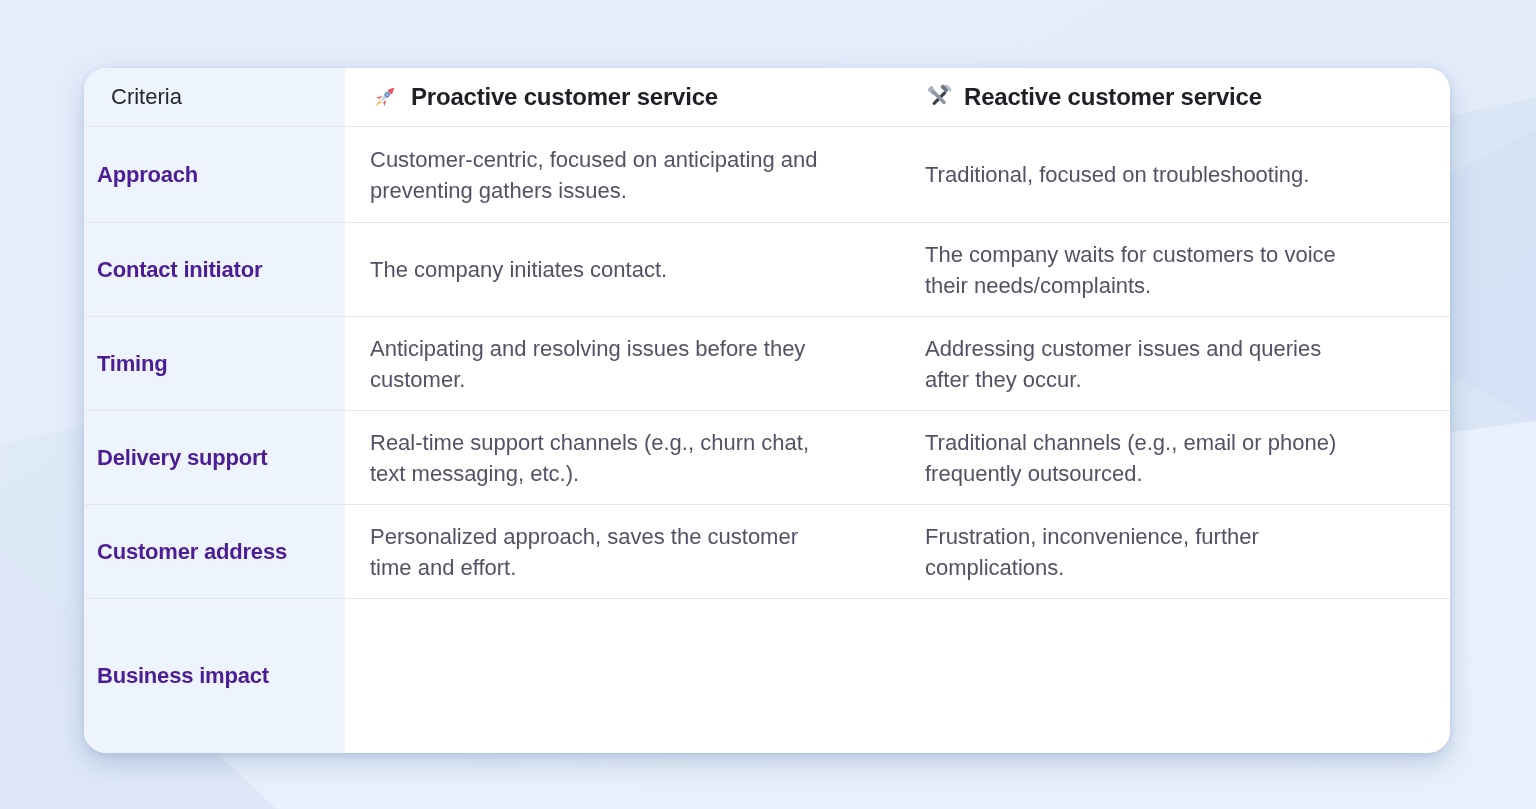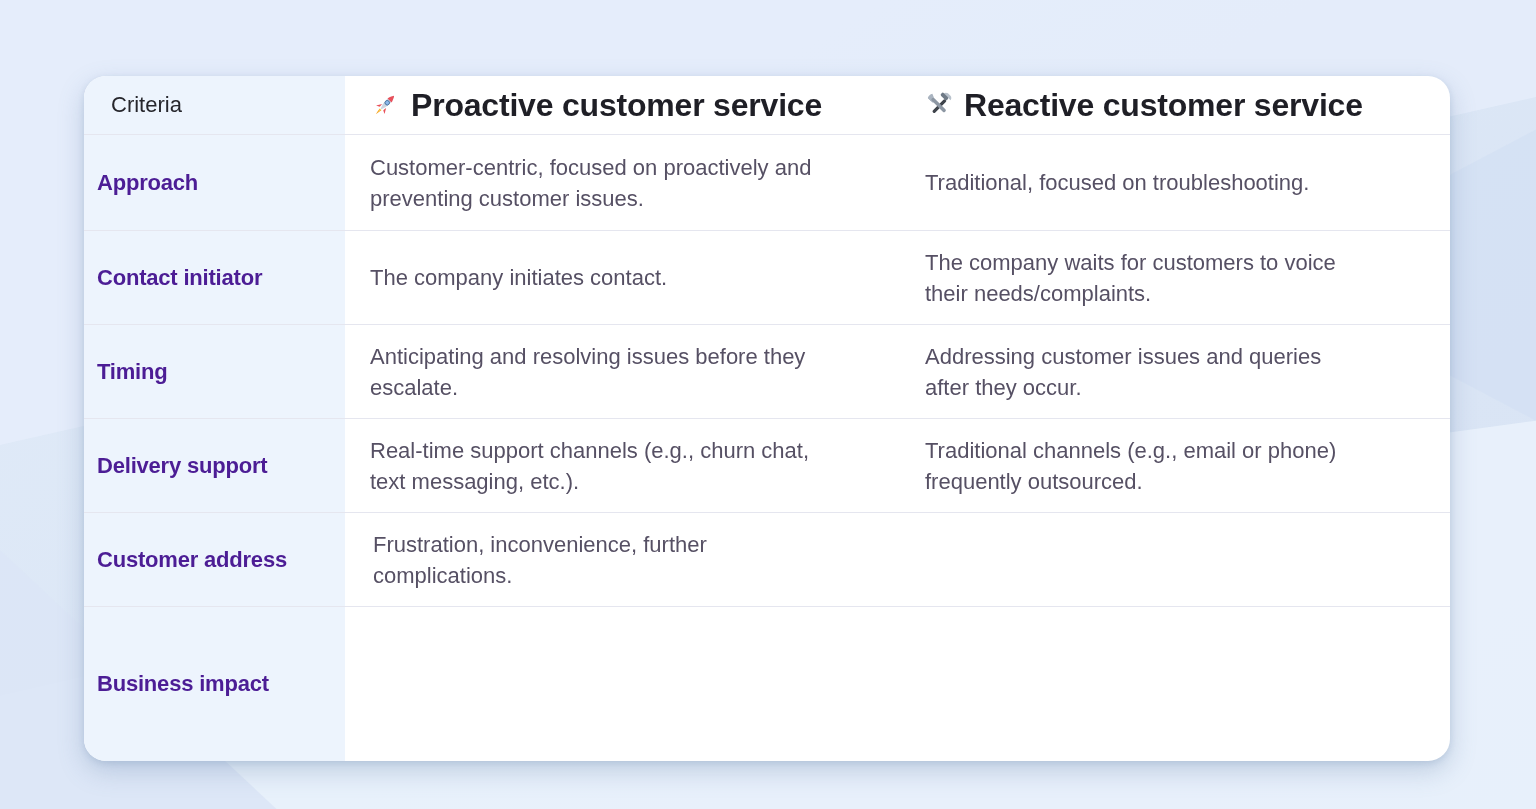--- a/index.html
+++ b/index.html
@@ -10,42 +10,42 @@
   }
   .stage{position:relative;width:1536px;height:809px;background:linear-gradient(150deg,#e2ecf9 0%,#dce7f6 45%,#d8e3f4 100%);}
   
   .bg-shape{position:absolute;inset:0;pointer-events:none;}
   .bg-shape-top{background:#e6eefb;clip-path:polygon(0 0,100% 0,100% 12%,0 55%);opacity:.8;}
   .bg-shape-right{background:#d3dff3;clip-path:polygon(100% 16%,100% 52%,82% 34%);opacity:.7;}
   .bg-shape-bottom{background:#eaf2fc;clip-path:polygon(0 86%,46% 66%,100% 52%,100% 100%,0 100%);opacity:.85;}
   .bg-shape-left{background:#dbe6f6;clip-path:polygon(0 68%,18% 100%,0 100%);opacity:.9;}
 
   .card{
-    position:absolute;left:84px;top:76px;width:1366px;height:685px;
+    position:absolute;left:84px;top:68px;width:1366px;height:685px;
     background:#ffffff;border-radius:22px;overflow:hidden;
     box-shadow:0 10px 26px rgba(96,125,165,.30),0 2px 6px rgba(96,125,165,.18);
   }
   .row{
     display:grid;grid-template-columns:261px 552px 553px;
     box-sizing:border-box;border-bottom:1.5px solid #e5e6ef;
   }
   .row:last-child{border-bottom:none;}
   .row-header{height:59px;}
   .row-1{height:96px;}
   .row-2,.row-3,.row-4,.row-5{height:94px;}
   .row-6{height:154px;}
 
   .cell{display:flex;align-items:center;box-sizing:border-box;}
   .cell-criteria{background:#edf4fd;padding-left:13px;}
   .cell-criteria.header-cell{padding-left:27px;}
   .cell-proactive{padding:10px 55px 10px 25px;}
   .cell-reactive{padding:10px 62px 10px 28px;}
 
   .criteria-header-text{font-size:22px;color:#26262c;font-weight:400;}
-  .col-header{font-size:32px;font-weight:700;color:#1f1f26;letter-spacing:-0.2px;display:flex;align-items:center;gap:11px;}
+  .col-header{font-size:24px;font-weight:700;color:#1f1f26;letter-spacing:-0.2px;display:flex;align-items:center;gap:11px;}
   .row-label{font-size:22px;font-weight:700;color:#4c1d95;letter-spacing:-0.2px;}
   .body-text{font-size:22px;line-height:31px;color:#565064;max-width:470px;}
   .cell-reactive .body-text{max-width:436px;}
   .icon{display:inline-flex;flex:0 0 auto;}
 </style>
 </head>
 <body>
 
 <div class="stage">
   <div class="bg-shape bg-shape-top"></div>
@@ -94,21 +94,21 @@
           <span>Reactive customer service</span>
         </span>
       </div>
     </div>
 
     <div class="row row-1">
       <div class="cell cell-criteria">
         <span class="row-label">Approach</span>
       </div>
       <div class="cell cell-proactive">
-        <span class="body-text">Customer-centric, focused on proactively and preventing customer issues.</span>
+        <span class="body-text">Customer-centric, focused on anticipating and preventing gathers issues.</span>
       </div>
       <div class="cell cell-reactive">
         <span class="body-text">Traditional, focused on troubleshooting.</span>
       </div>
     </div>
 
     <div class="row row-2">
       <div class="cell cell-criteria">
         <span class="row-label">Contact initiator</span>
       </div>
@@ -118,21 +118,21 @@
       <div class="cell cell-reactive">
         <span class="body-text">The company waits for customers to voice their needs/complaints.</span>
       </div>
     </div>
 
     <div class="row row-3">
       <div class="cell cell-criteria">
         <span class="row-label">Timing</span>
       </div>
       <div class="cell cell-proactive">
-        <span class="body-text">Anticipating and resolving issues before they escalate.</span>
+        <span class="body-text">Anticipating and resolving issues before they customer.</span>
       </div>
       <div class="cell cell-reactive">
         <span class="body-text">Addressing customer issues and queries after they occur.</span>
       </div>
     </div>
 
     <div class="row row-4">
       <div class="cell cell-criteria">
         <span class="row-label">Delivery support</span>
       </div>
@@ -141,20 +141,23 @@
       </div>
       <div class="cell cell-reactive">
         <span class="body-text">Traditional channels (e.g., email or phone) frequently outsourced.</span>
       </div>
     </div>
 
     <div class="row row-5">
       <div class="cell cell-criteria">
         <span class="row-label">Customer address</span>
       </div>
+      <div class="cell cell-proactive">
+        <span class="body-text">Personalized approach, saves the customer time and effort.</span>
+      </div>
       <div class="cell cell-reactive">
         <span class="body-text">Frustration, inconvenience, further complications.</span>
       </div>
     </div>
 
     <div class="row row-6">
       <div class="cell cell-criteria">
         <span class="row-label">Business impact</span>
       </div>
     </div>

